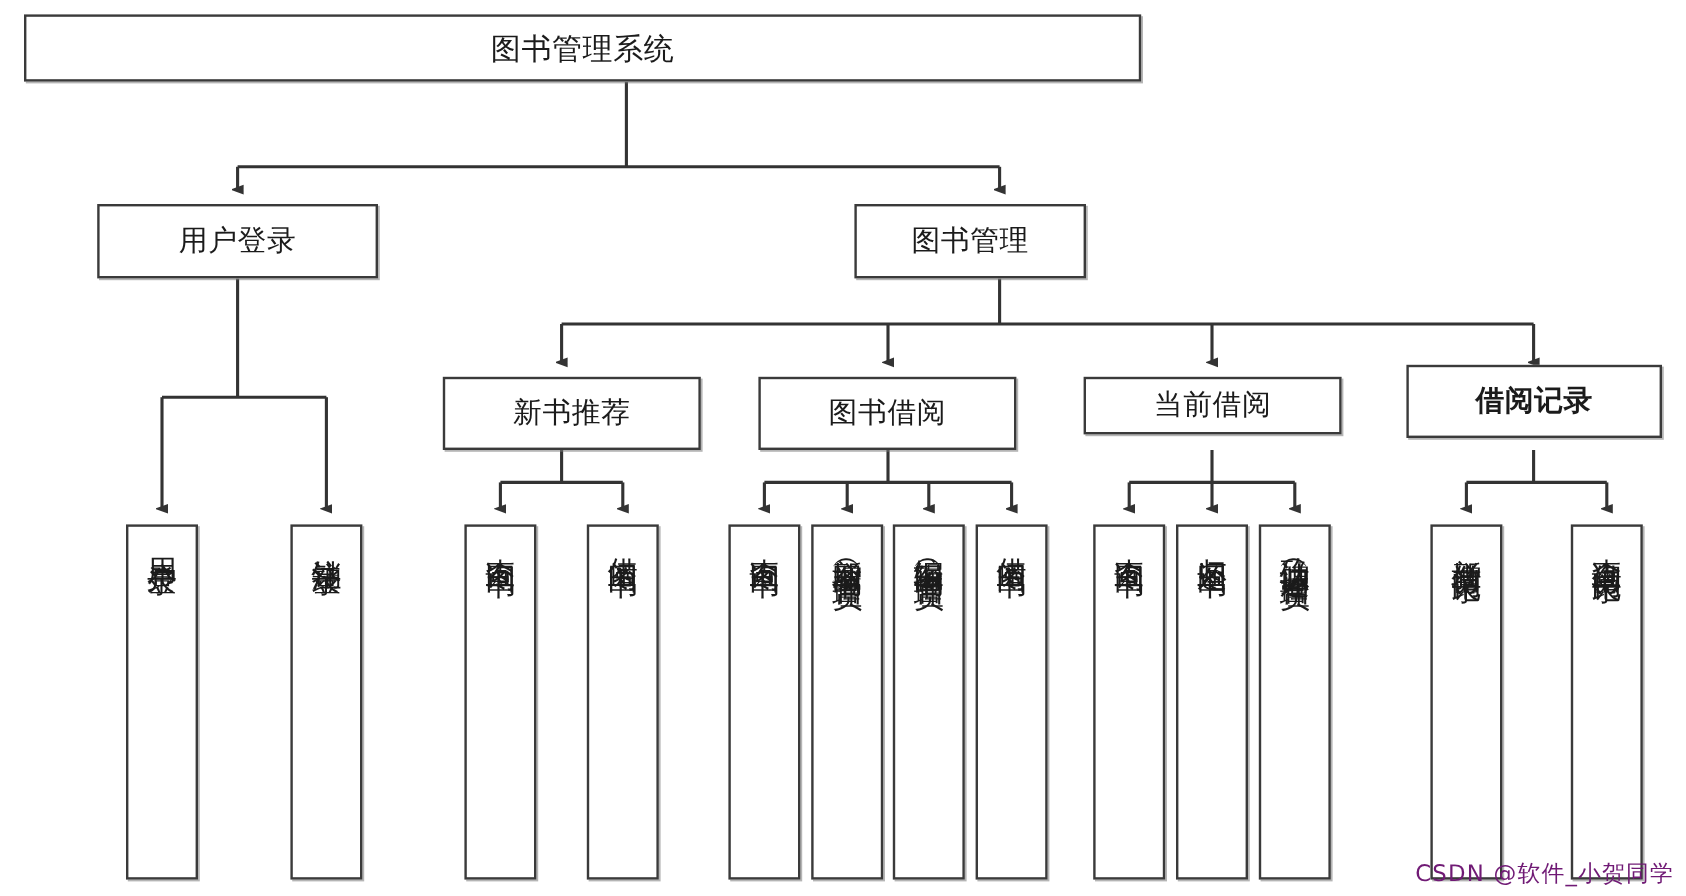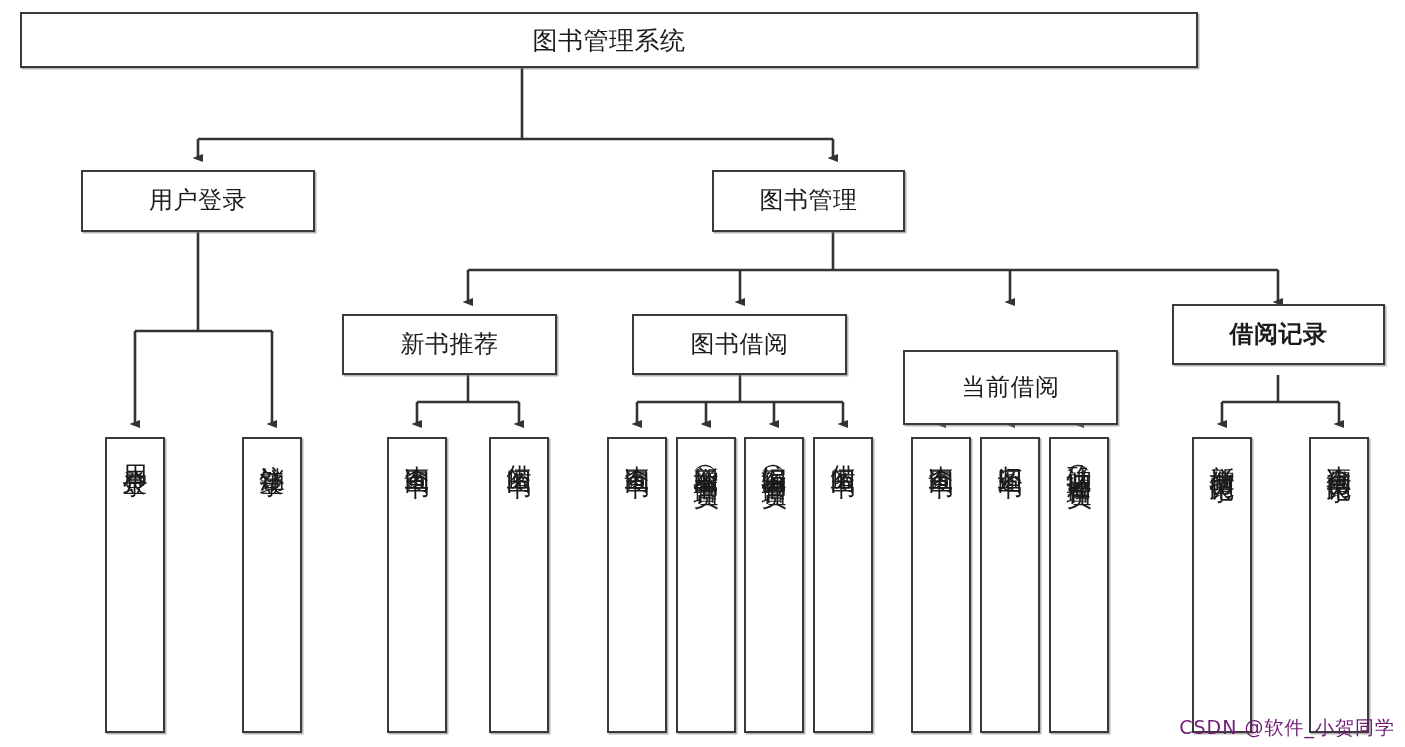--- a/index.html
+++ b/index.html
@@ -128,41 +128,41 @@
       <path d="M1010,402 L1010,424" marker-end="url(#arrow)"></path>
       <path d="M1079,402 L1079,424" marker-end="url(#arrow)"></path>
 
       <path d="M1278,375 L1278,402"></path>
       <path d="M1222,402 L1339,402"></path>
       <path d="M1222,402 L1222,424" marker-end="url(#arrow)"></path>
       <path d="M1339,402 L1339,424" marker-end="url(#arrow)"></path>
     </g>
   </svg>
 
-  <div class="node h root" style="left:20px; top:12px; width:1178px; height:56px;">
+  <div class="node h root" style="left:20px; top:12px; width:931px; height:56px;">
     <span class="label">图书管理系统</span>
   </div>
 
   <div class="node h" style="left:81px; top:170px; width:234px; height:62px;">
     <span class="label">用户登录</span>
   </div>
 
   <div class="node h" style="left:712px; top:170px; width:193px; height:62px;">
     <span class="label">图书管理</span>
   </div>
 
-  <div class="node h" style="left:342px; top:314px; width:215px; height:61px;">
+  <div class="node h" style="left:369px; top:314px; width:215px; height:61px;">
     <span class="label">新书推荐</span>
   </div>
 
   <div class="node h" style="left:632px; top:314px; width:215px; height:61px;align-items:center;">
     <span class="label">图书借阅</span>
   </div>
 
-  <div class="node h" style="left:903px; top:314px; width:215px; height:75px;margin-top:36px;">
+  <div class="node h" style="left:903px; top:314px; width:215px; height:48px;">
     <span class="label">当前借阅</span>
   </div>
 
   <div class="node h" style="left:1172px; top:304px; width:213px; height:61px;font-weight:bold;">
     <span class="label">借阅记录</span>
   </div>
 
   <div class="node v" style="left:105px; top:437px; width:60px; height:296px;">
     <span class="label">用户登录</span>
   </div>

